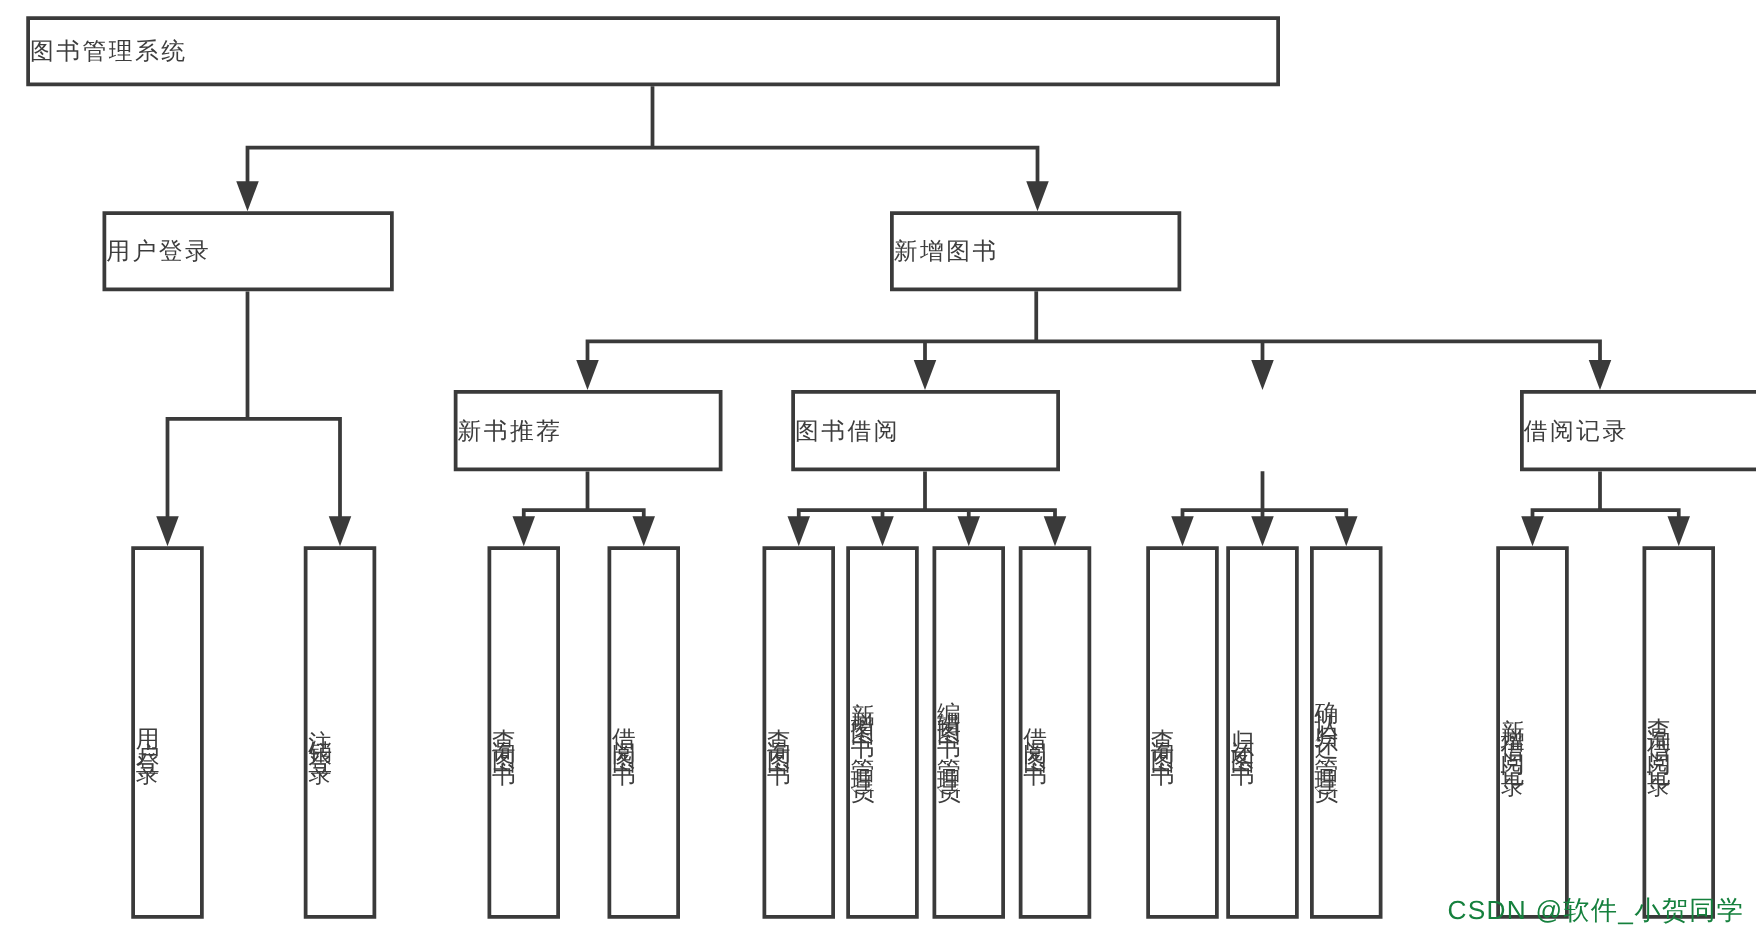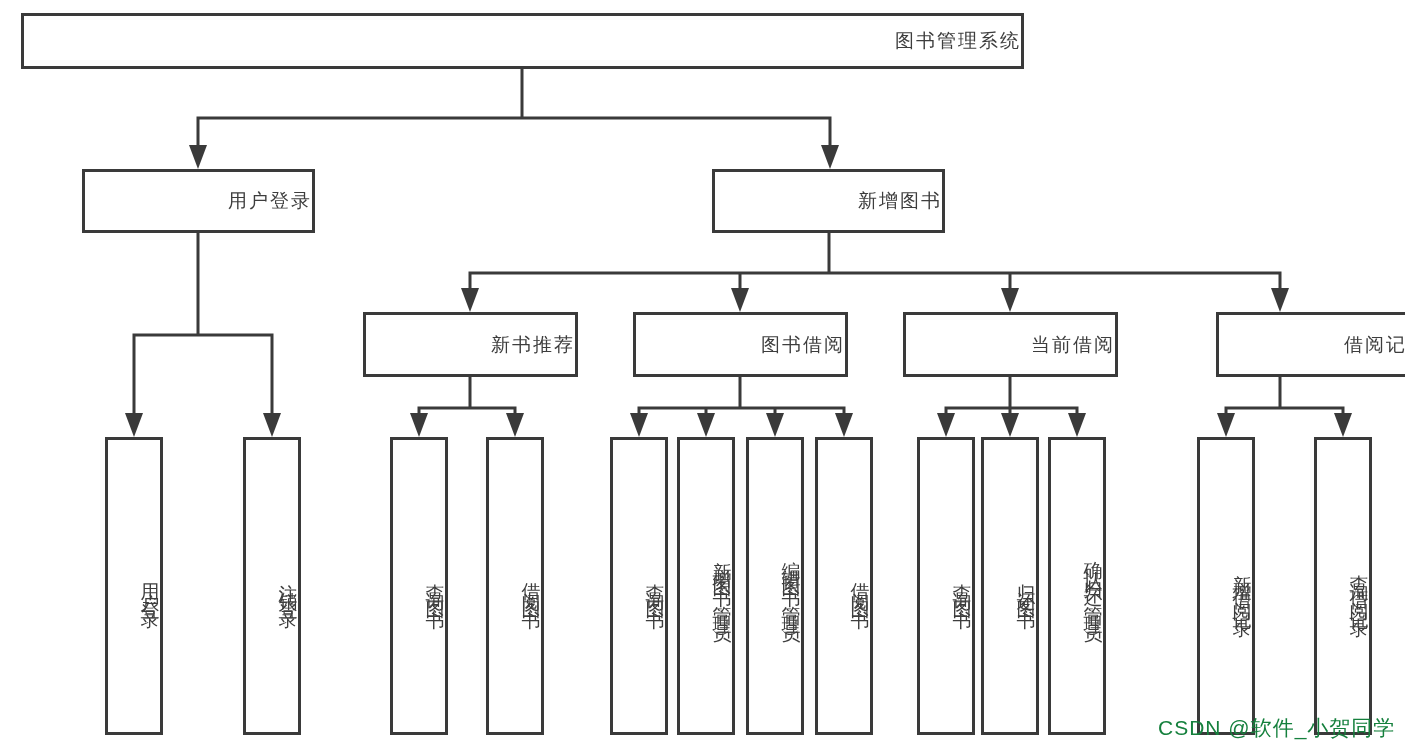--- a/index.html
+++ b/index.html
@@ -3,21 +3,21 @@
 <meta charset="utf-8">
 <style>
   html,body{margin:0;padding:0;background:#ffffff;}
   .canvas{
     position:relative;width:1405px;height:747px;background:#ffffff;
     font-family:"Liberation Sans",sans-serif;overflow:hidden;
   }
   .wires{position:absolute;left:0;top:0;}
   .node{
     position:absolute;box-sizing:border-box;background:#ffffff;
-    border:3px solid #3a3a3a;display:flex;align-items:center;justify-content:flex-end;
+    border:3px solid #3a3a3a;display:flex;align-items:center;justify-content:flex-start;
     color:#3d3d3d;
   }
   .h-node span{font-size:19px;letter-spacing:2px;white-space:nowrap;}
   .v-node span{
     writing-mode:vertical-rl;font-size:19px;letter-spacing:9px;line-height:1;
   }
   .watermark{
     position:absolute;left:1158px;top:714px;font-size:21px;color:#15803d;
     letter-spacing:1px;white-space:nowrap;
   }
@@ -66,23 +66,20 @@
   <div class="node h-node" style="left:712px;top:169px;width:233px;height:64px">
     <span>新增图书</span>
   </div>
 
   <div class="node h-node" style="left:363px;top:312px;width:215px;height:65px">
     <span>新书推荐</span>
   </div>
   <div class="node h-node" style="left:633px;top:312px;width:215px;height:65px">
     <span>图书借阅</span>
   </div>
-  <div class="node h-node" style="left:903px;top:312px;width:215px;height:65px">
-    <span>当前借阅</span>
-  </div>
   <div class="node h-node" style="left:1216px;top:312px;width:215px;height:65px">
     <span>借阅记录</span>
   </div>
 
   <div class="node v-node" style="left:105px;top:437px;width:58px;height:298px">
     <span>用户登录</span>
   </div>
   <div class="node v-node" style="left:243px;top:437px;width:58px;height:298px">
     <span>注销登录</span>
   </div>

